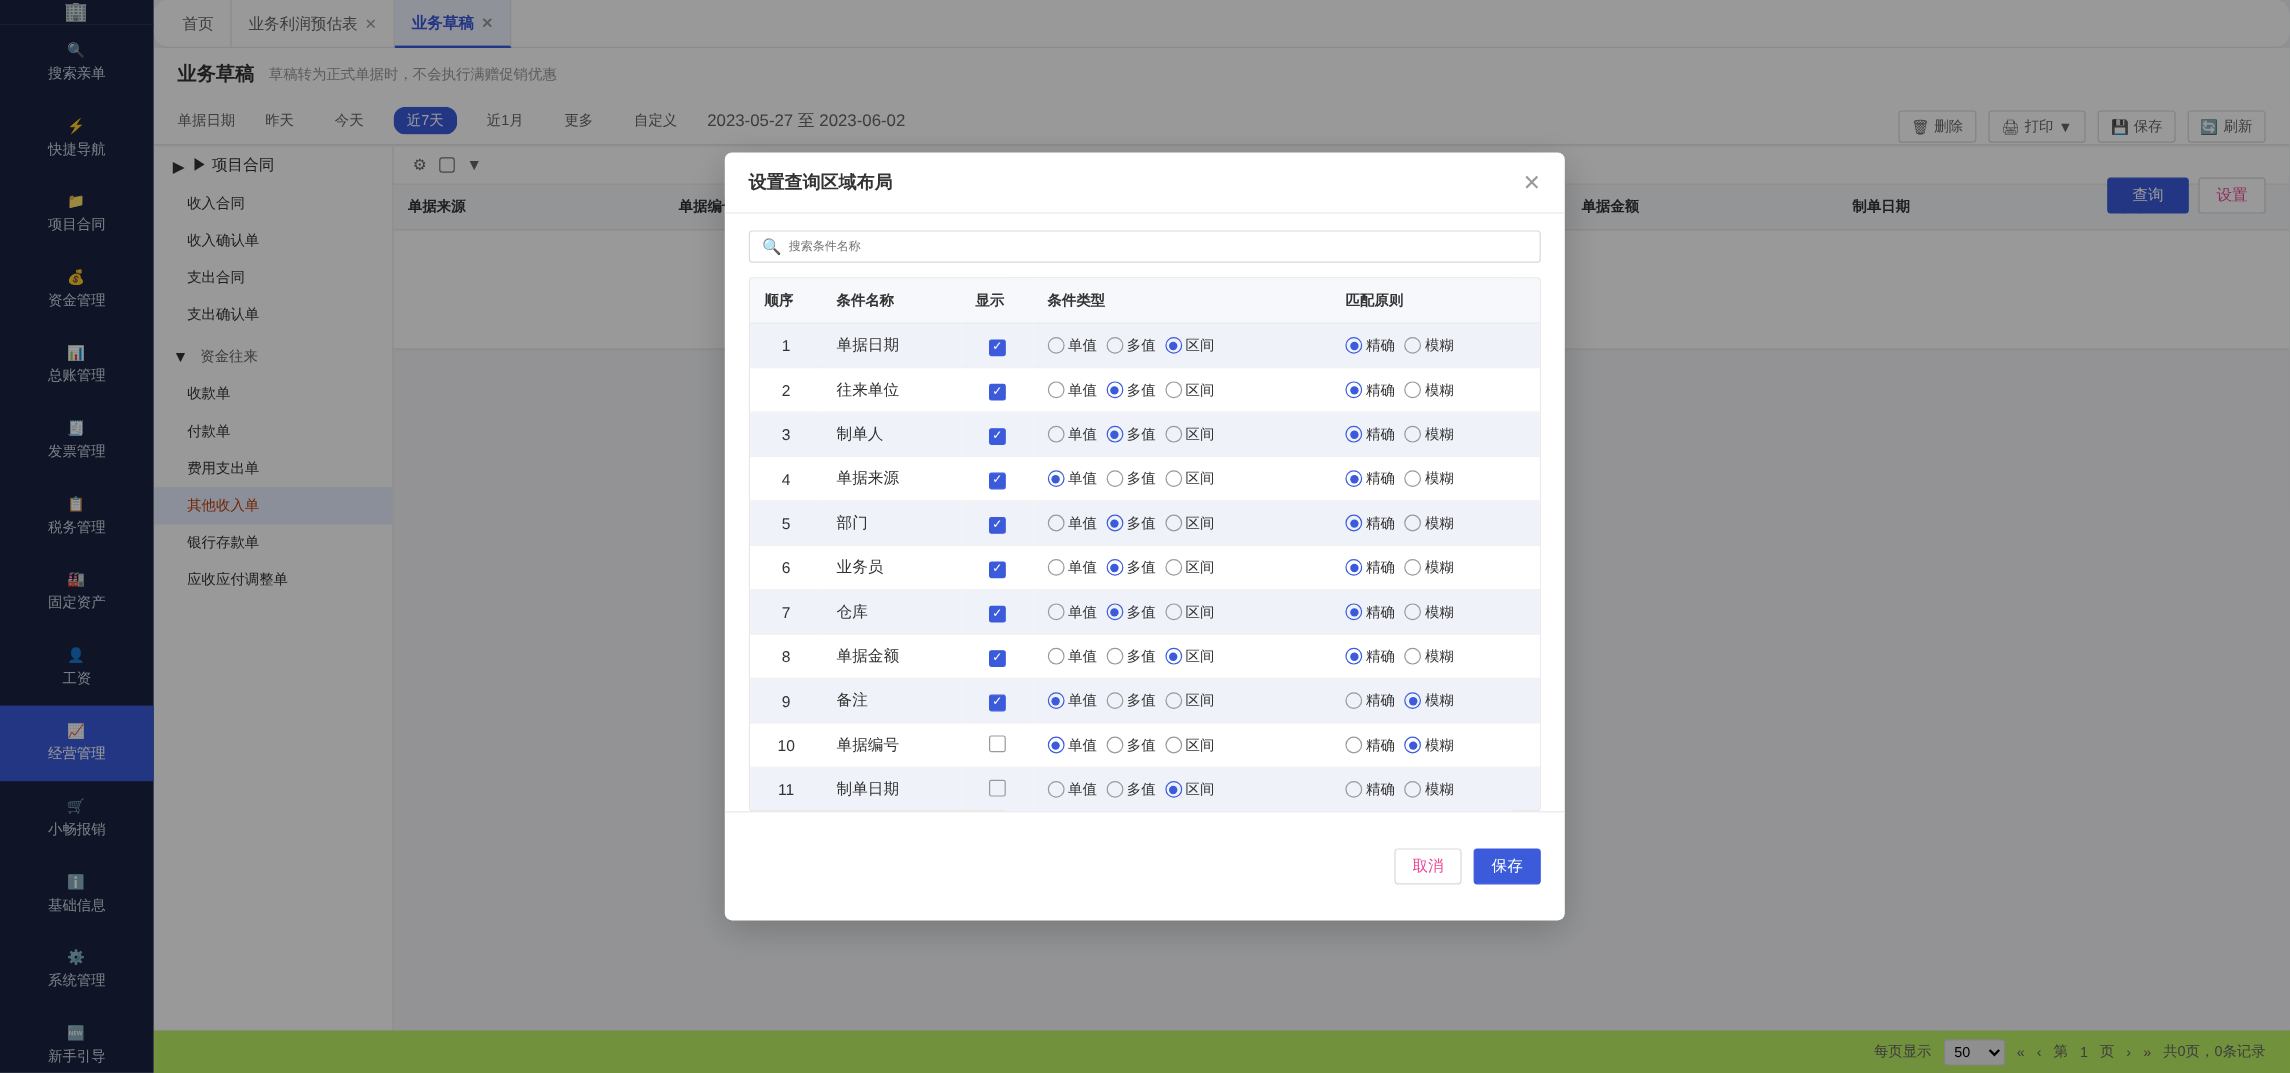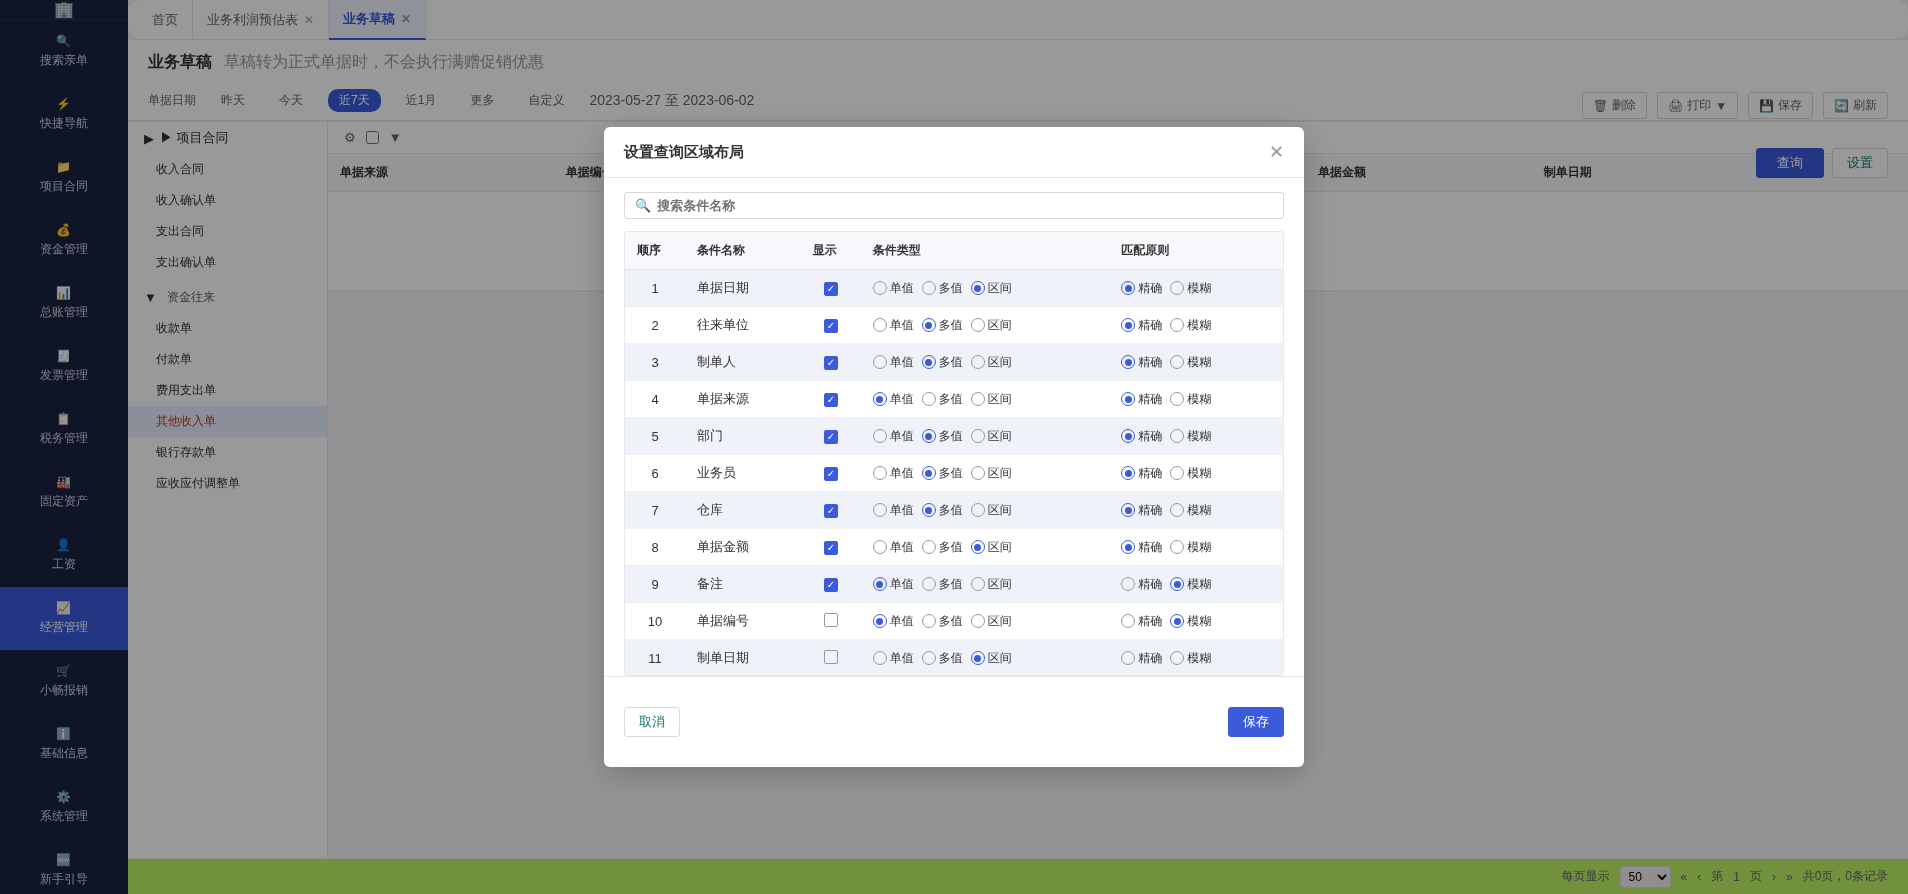--- a/index.html
+++ b/index.html
@@ -33,32 +33,32 @@
     .main {
       position: fixed; left: 128px; top: 40px; right: 0; bottom: 0; background: #f5f6fa; overflow: hidden;
     }
     .page-header {
       background: #fff; padding: 12px 20px 0; border-bottom: 1px solid #e8e8e8;
     }
     .page-title-row {
       display: flex; align-items: center; gap: 12px; margin-bottom: 8px;
     }
     .page-title { font-size: 16px; font-weight: bold; }
-    .page-subtitle { font-size: 16px; color: #999; }
+    .page-subtitle { font-size: 12px; color: #999; }
     .page-actions {
       position: absolute; right: 20px; top: 52px; display: flex; gap: 10px; align-items: center;
     }
     .btn-action {
       display: flex; align-items: center; gap: 4px; padding: 4px 10px; border: 1px solid #d9d9d9; border-radius: 3px; cursor: pointer; background: #fff; font-size: 12px; color: #666;
     }
     .btn-primary {
       background: #3b5bdb; color: #fff; border: 1px solid #3b5bdb; padding: 5px 14px; border-radius: 3px; cursor: pointer; font-size: 13px;
     }
     .btn-default {
-      background: #fff; color: #0f766e; border: 1px solid #d9d9d9; padding: 5px 14px; border-radius: 3px; cursor: pointer; font-size: 13px;
+      background: #fff; color: #ec4899; border: 1px solid #d9d9d9; padding: 5px 14px; border-radius: 3px; cursor: pointer; font-size: 13px;
     }
 
     
     .filter-bar {
       background: #fff; padding: 8px 20px; border-bottom: 1px solid #e8e8e8; display: flex; align-items: center; gap: 16px; flex-wrap: wrap;
     }
     .filter-label { font-size: 12px; color: #666; }
     .filter-btn {
       padding: 2px 8px; border-radius: 3px; cursor: pointer; font-size: 12px; border: 1px solid transparent;
     }
@@ -140,21 +140,21 @@
     .radio-circle.checked { border-color: #3b5bdb; }
     .radio-circle.checked::after { content: ''; width: 7px; height: 7px; border-radius: 50%; background: #3b5bdb; }
 
     .checkbox-box {
       width: 14px; height: 14px; border: 1.5px solid #999; border-radius: 2px; display: inline-flex; align-items: center; justify-content: center;
     }
     .checkbox-box.checked { background: #3b5bdb; border-color: #3b5bdb; }
     .checkbox-box.checked::after { content: '✓'; color: #fff; font-size: 10px; line-height: 1; }
 
     .modal-footer {
-      display: flex; justify-content: space-between; gap: 10px; padding: 30px 20px; border-top: 1px solid #e8e8e8;
+      display: flex; justify-content: flex-end; gap: 10px; padding: 30px 20px; border-top: 1px solid #e8e8e8;
     }
 
     
     .bottom-bar {
       position: fixed; bottom: 0; left: 128px; right: 0; height: 36px; background: #bef264; border-top: 1px solid #e8e8e8; display: flex; align-items: center; justify-content: flex-end; padding: 0 20px; gap: 10px; font-size: 12px; color: #666;
     }
     .col-header { display: flex; align-items: center; gap: 3px; }
   </style>
 </head>
 <body>
@@ -393,21 +393,21 @@
     <div class="modal-header">
       <span class="modal-title">设置查询区域布局</span>
       <span class="modal-close">✕</span>
     </div>
 
 
     <div class="modal-body">
 
       <div class="search-bar">
         <span>🔍</span>
-        <input type="text" style="border: none; outline: none; font-size: 13px; flex: 1 1 0%; font-weight: bold;" placeholder="搜索条件名称">
+        <input type="text" style="border: none; outline: none; font-size: 10px; flex: 1 1 0%;" placeholder="搜索条件名称">
       </div>
 
       <div class="table-container">
         <table>
           <thead>
             <tr>
               <th style="width:60px;">顺序</th>
               <th>条件名称</th>
               <th style="width:60px;">显示</th>
               <th>条件类型</th>

